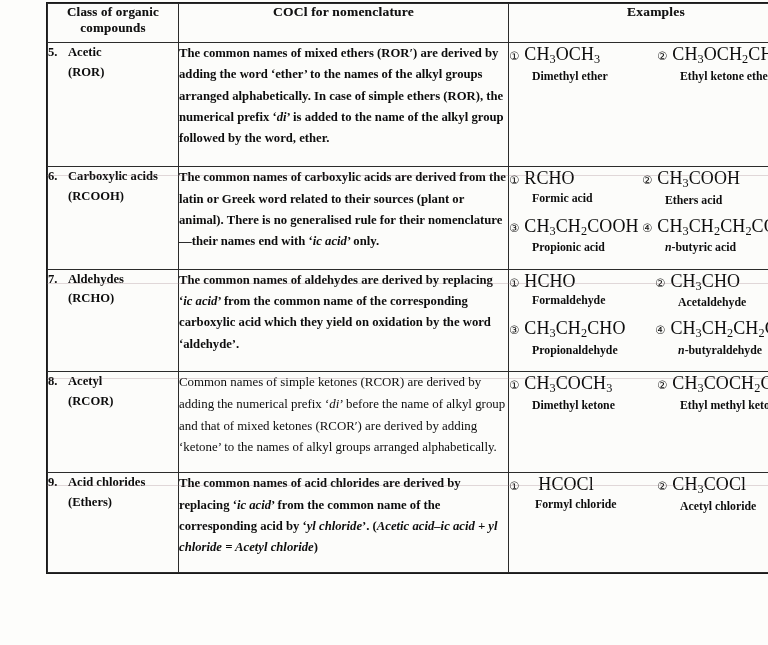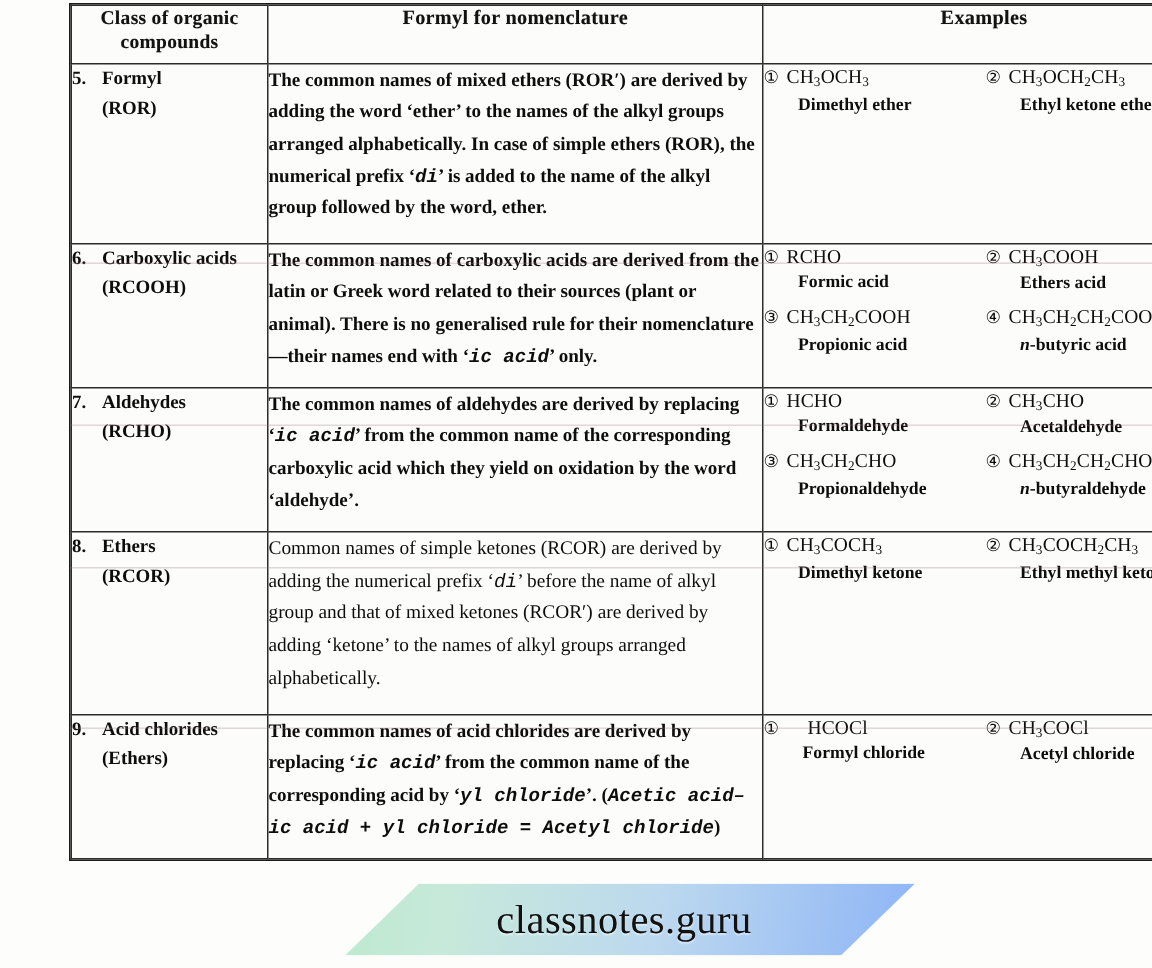--- a/index.html
+++ b/index.html
@@ -65,40 +65,40 @@
 
   
   td.rules{
     padding:7px 9px 6px 9px;
     font-size:12.7px;
     line-height:1.68;
     font-weight:bold;
     text-align:left;
   }
   td.rules.light{font-weight:normal;font-size:12.9px;}
-  td.rules i{font-style:italic;font-family:Liberation Mono, monospace;}
+  td.rules i{font-style:italic;}
 
   
   td.exs{padding:6px 4px 6px 8px;}
   .ex-grid{
     display:grid;
     grid-template-columns:1fr 1fr;
     row-gap:7px;
     column-gap:2px;
   }
   .ex-grid.single-row{row-gap:0;}
   .ex{font-size:12.4px;line-height:1.25;}
   .ex-top{display:flex;align-items:baseline;gap:5px;}
   .ex-num{
     flex:0 0 auto;
     font-size:11.5px;
     font-family:"DejaVu Sans", sans-serif;
   }
   .ex-f{
-    font-size:13px;
+    font-size:18px;
     letter-spacing:.1px;
     white-space:nowrap;
     text-align:right;
   }
   .ex-f sub{font-size:.68em;vertical-align:-.28em;}
   .ex-name{
     font-size:11.8px;
     font-weight:bold;
     margin-top:1px;
     padding-left:23px;
@@ -141,30 +141,30 @@
   <div class="tbl-wrap">
     <table class="nomen">
       <colgroup>
           <col class="c1">
           <col class="c2">
           <col class="c3">
         </colgroup>
       <thead>
         <tr>
           <th class="h1">Class of organic compounds</th>
-          <th>Formyl for nomenclature</th>
+          <th>COCl for nomenclature</th>
           <th>Examples</th>
         </tr>
       </thead>
       <tbody id="tbody">
           <tr>
             <td class="cls">
               <div class="cls-grid">
                 <span class="cls-num">5.</span>
-                <span class="cls-body"><span>Formyl</span><span class="cls-formula">(ROR)</span></span>
+                <span class="cls-body"><span>Acetic</span><span class="cls-formula">(ROR)</span></span>
               </div>
             </td>
             <td class="rules"><span>The common names of mixed ethers (ROR′) are derived by adding the word ‘ether’ to the names of the alkyl groups arranged alphabetically. In case of simple ethers (ROR), the numerical prefix ‘<i>di</i>’ is added to the name of the alkyl group followed by the word, ether.</span></td>
             <td class="exs">
               <div class="ex-grid single-row">
                 <div class="ex">
                   <div class="ex-top">
                     <span class="ex-num">①</span>
                     <span class="ex-f">CH<sub>3</sub>OCH<sub>3</sub></span>
                   </div>
@@ -259,21 +259,21 @@
                   </div>
                   <div class="ex-name"><i>n</i>-butyraldehyde</div>
                 </div>
               </div>
             </td>
           </tr>
           <tr>
             <td class="cls">
               <div class="cls-grid">
                 <span class="cls-num">8.</span>
-                <span class="cls-body"><span>Ethers</span><span class="cls-formula">(RCOR)</span></span>
+                <span class="cls-body"><span>Acetyl</span><span class="cls-formula">(RCOR)</span></span>
               </div>
             </td>
             <td class="rules light"><span>Common names of simple ketones (RCOR) are derived by adding the numerical prefix ‘<i>di</i>’ before the name of alkyl group and that of mixed ketones (RCOR′) are derived by adding ‘ketone’ to the names of alkyl groups arranged alphabetically.</span></td>
             <td class="exs">
               <div class="ex-grid single-row">
                 <div class="ex">
                   <div class="ex-top">
                     <span class="ex-num">①</span>
                     <span class="ex-f">CH<sub>3</sub>COCH<sub>3</sub></span>
                   </div>
@@ -317,17 +317,14 @@
             </td>
           </tr>
         </tbody>
     </table>
     <div class="scanline" style="top:172px;"></div>
     <div class="scanline" style="top:280px;"></div>
     <div class="scanline" style="top:375px;"></div>
     <div class="scanline" style="top:482px;"></div>
   </div>
 
-  <div class="watermark">
-    <span class="watermark-text">classnotes.guru</span>
-  </div>
 
 </div>
 
 </body></html>

